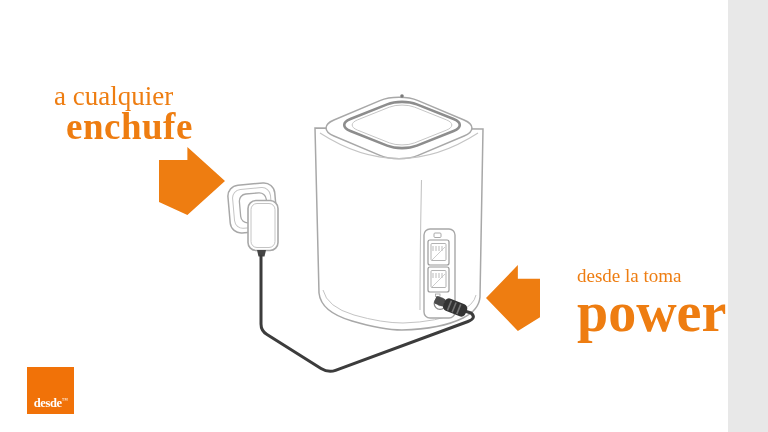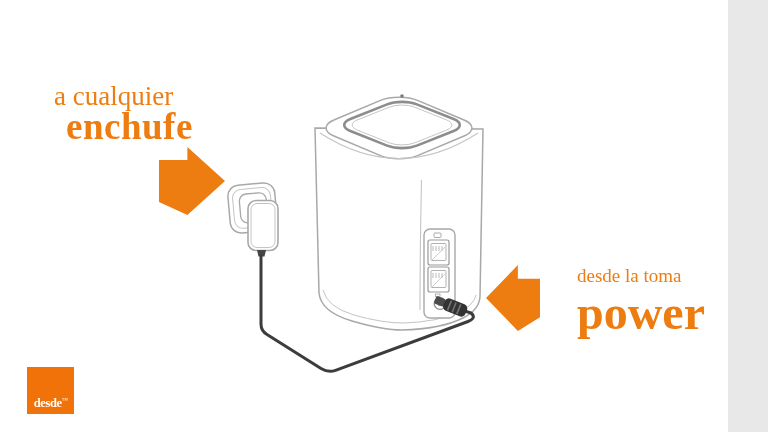--- a/index.html
+++ b/index.html
@@ -15,21 +15,21 @@
     overflow:hidden;font-family:Liberation Serif, serif;padding-left:16px;
   }
   .stage svg{position:absolute;left:0;top:0;}
   .caption{position:absolute;color:var(--accent-orange);white-space:nowrap;}
   .caption .l1{font-size:27px;line-height:27px;font-weight:400;}
   .caption .l2{font-weight:bold;}
   .caption-left{left:54px;top:83px;}
   .caption-left .l2{font-size:37px;line-height:34px;letter-spacing:0.5px;margin-left:12px;}
   .caption-right{left:577px;top:263px;}
   .caption-right .l1{font-size:19px;line-height:26px;}
-  .caption-right .l2{font-size:48px;line-height:47px;letter-spacing:0px;}
+  .caption-right .l2{font-size:56px;line-height:47px;letter-spacing:0px;}
   .arrow{position:absolute;background:var(--accent-orange);}
   .arrow-right{
     left:159px;top:147px;width:66px;height:68px;
     clip-path:polygon(0 19%,43% 19%,43% 0,100% 50%,43% 100%,0 81%);
   }
   .arrow-left{
     left:486px;top:265px;width:54px;height:66px;
     clip-path:polygon(100% 21%,59% 21%,59% 0,0 50%,59% 100%,100% 79%);
   }
   .logo{

